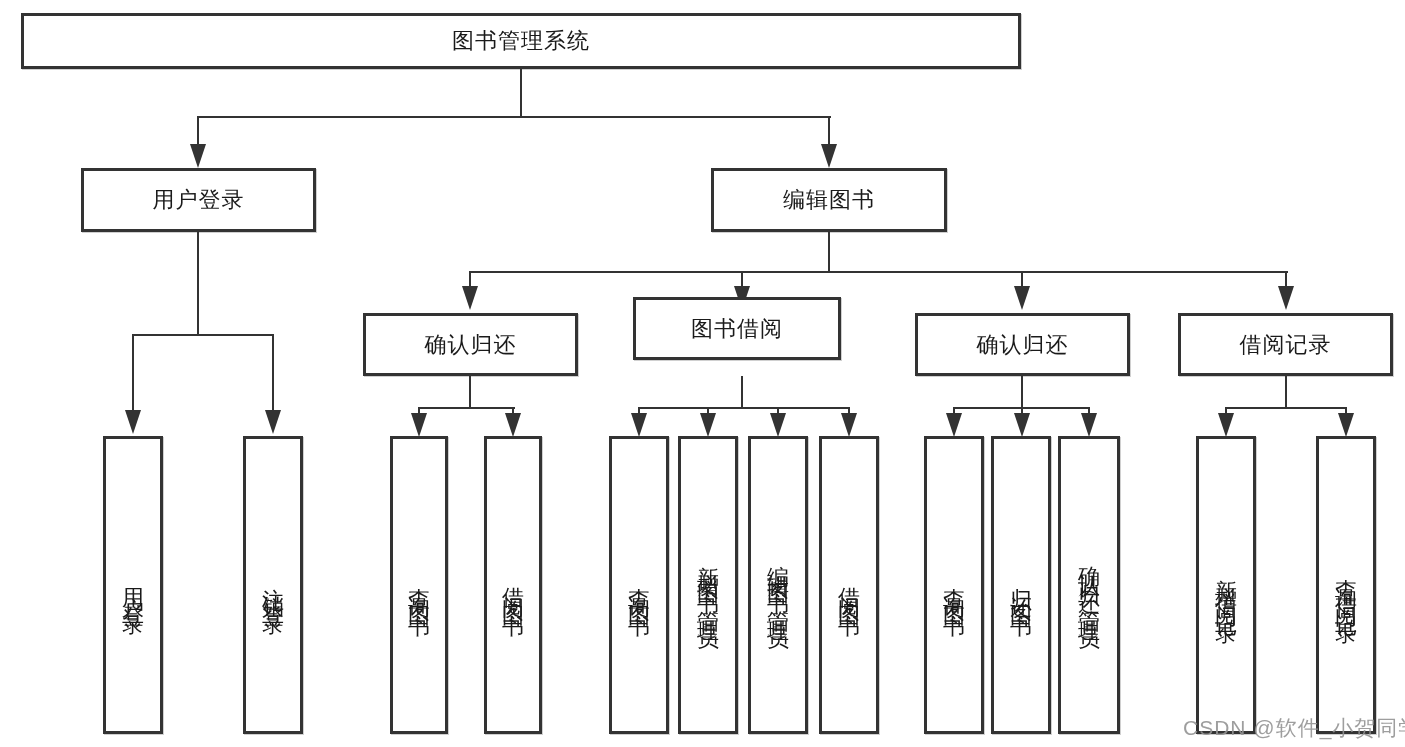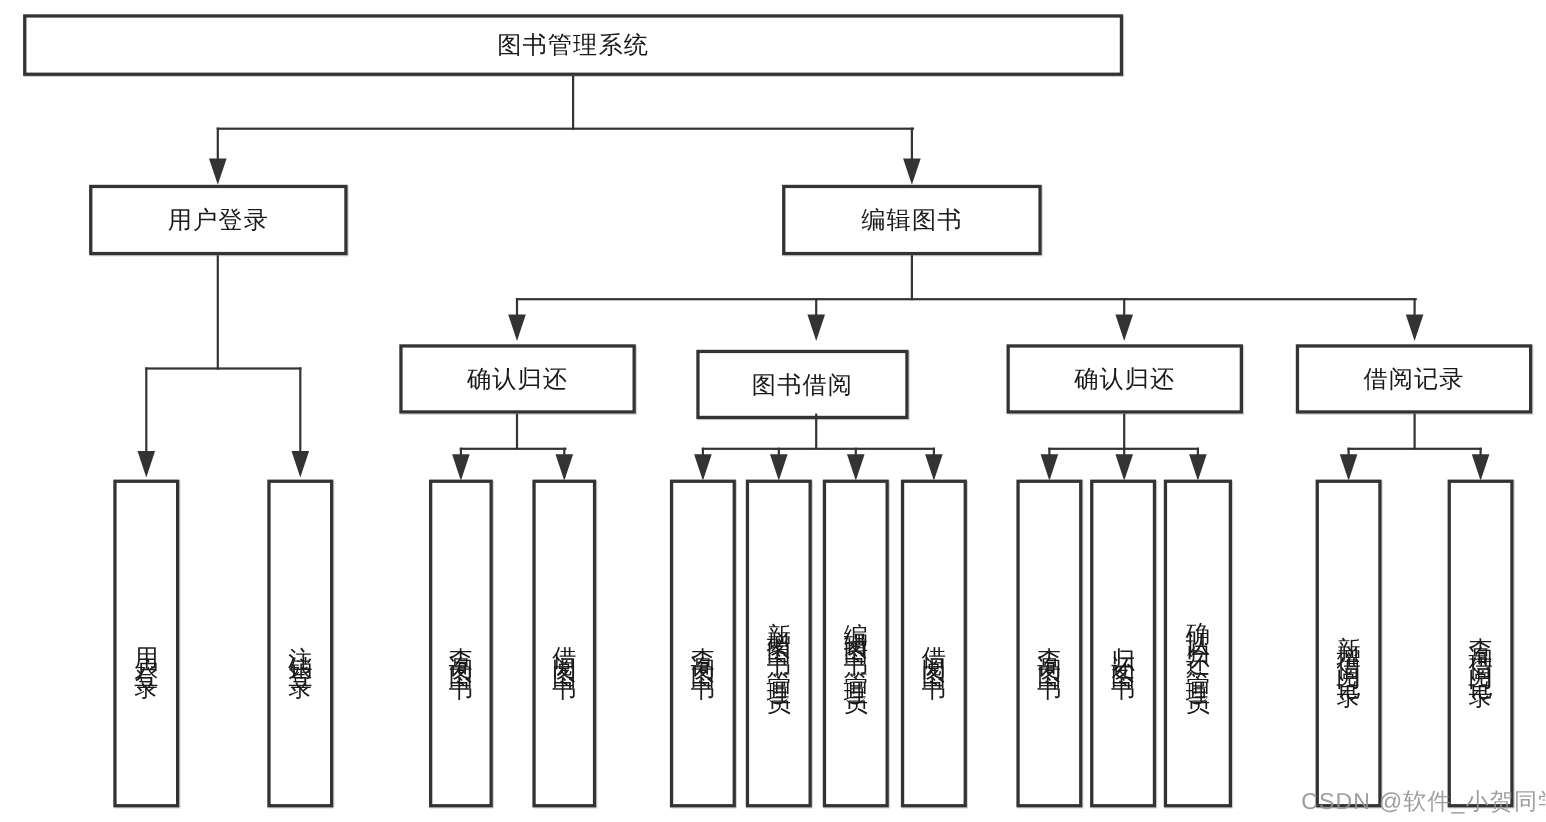--- a/index.html
+++ b/index.html
@@ -67,21 +67,21 @@
   <div class="vline" style="left:741px;top:271px;height:17px;"></div>
   <div class="arrow" style="left:734px;top:286px;"></div>
   <div class="vline" style="left:1021px;top:271px;height:17px;"></div>
   <div class="arrow" style="left:1014px;top:286px;"></div>
   <div class="vline" style="left:1285px;top:271px;height:17px;"></div>
   <div class="arrow" style="left:1278px;top:286px;"></div>
 
   <div class="box" style="left:363px;top:313px;width:215px;height:63px;">
     <span>确认归还</span>
   </div>
-  <div class="box" style="left:633px;top:318px;width:193px;height:63px;">
+  <div class="box" style="left:633px;top:297px;width:208px;height:63px;">
     <span>图书借阅</span>
   </div>
   <div class="box" style="left:915px;top:313px;width:215px;height:63px;">
     <span>确认归还</span>
   </div>
   <div class="box" style="left:1178px;top:313px;width:215px;height:63px;">
     <span>借阅记录</span>
   </div>
 
   <div class="vline" style="left:469px;top:376px;height:33px;"></div>

